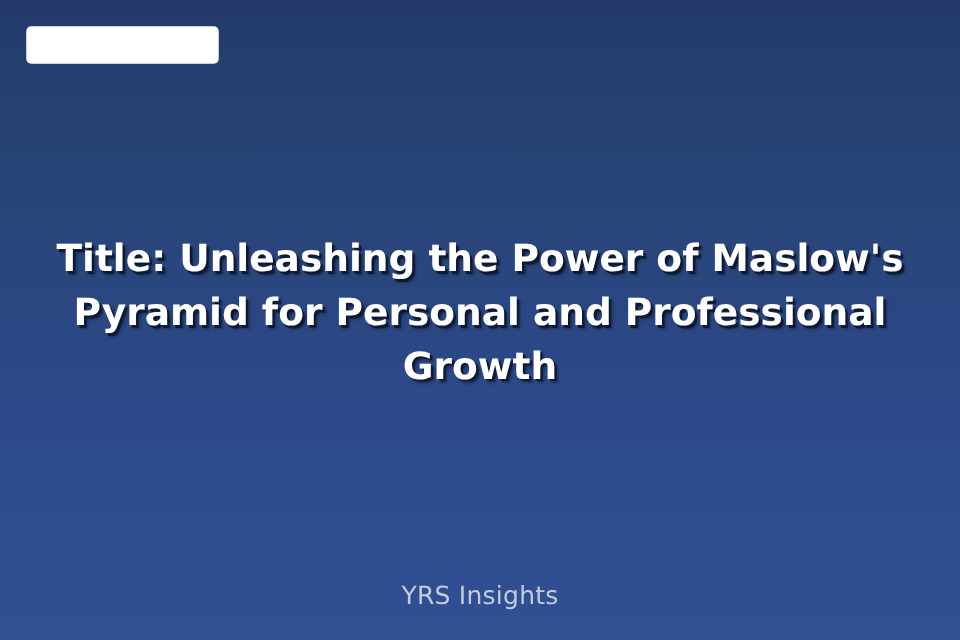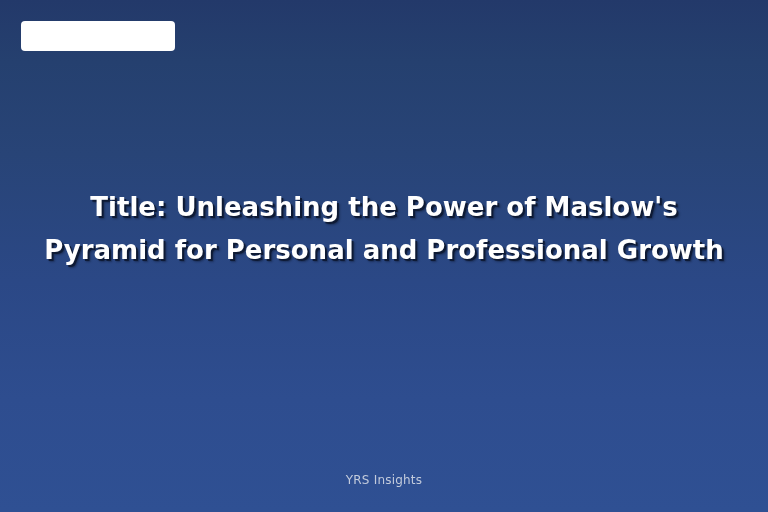--- a/index.html
+++ b/index.html
@@ -39,40 +39,40 @@
     left: 0;
     right: 0;
     top: 186px;
     text-align: center;
     padding: 0 30px;
     box-sizing: border-box;
   }
   .title {
     margin: 0;
     font-family: "DejaVu Sans", sans-serif;
-    font-size: 26px;
+    font-size: 30px;
     font-weight: bold;
     line-height: 43px;
     color: #ffffff;
     letter-spacing: 0px;
     text-shadow: 2px 2px 0px rgba(12, 22, 46, 0.85),
                  3px 3px 2px rgba(10, 20, 40, 0.45);
     white-space: normal;
   }
   
   .footer {
     position: absolute;
     left: 0;
     right: 0;
     bottom: 24px;
     text-align: center;
   }
   .footer-text {
     font-family: "DejaVu Sans", sans-serif;
-    font-size: 12px;
+    font-size: 20px;
     font-weight: normal;
     color: #c3cbdc;
     letter-spacing: 0.2px;
   }
 </style>
 </head>
 <body>
 
 <div class="slide">
 

